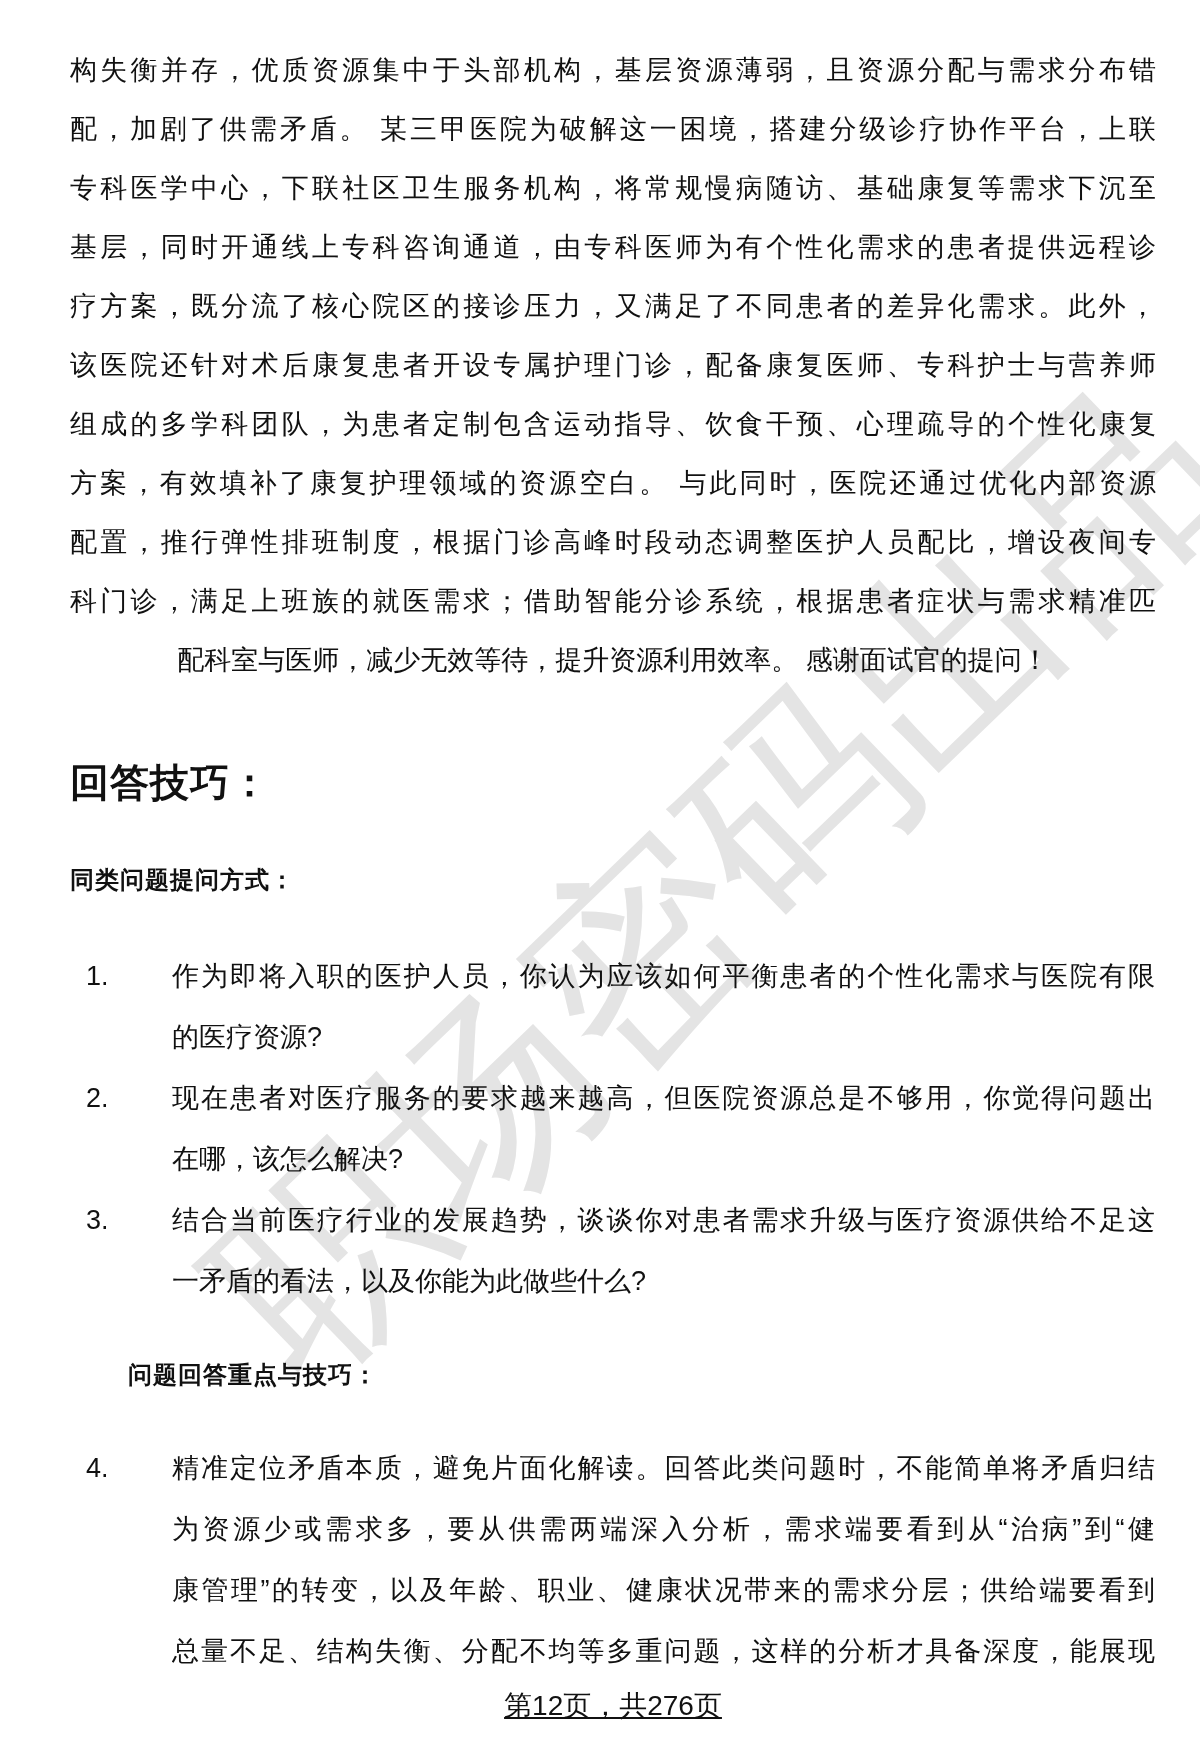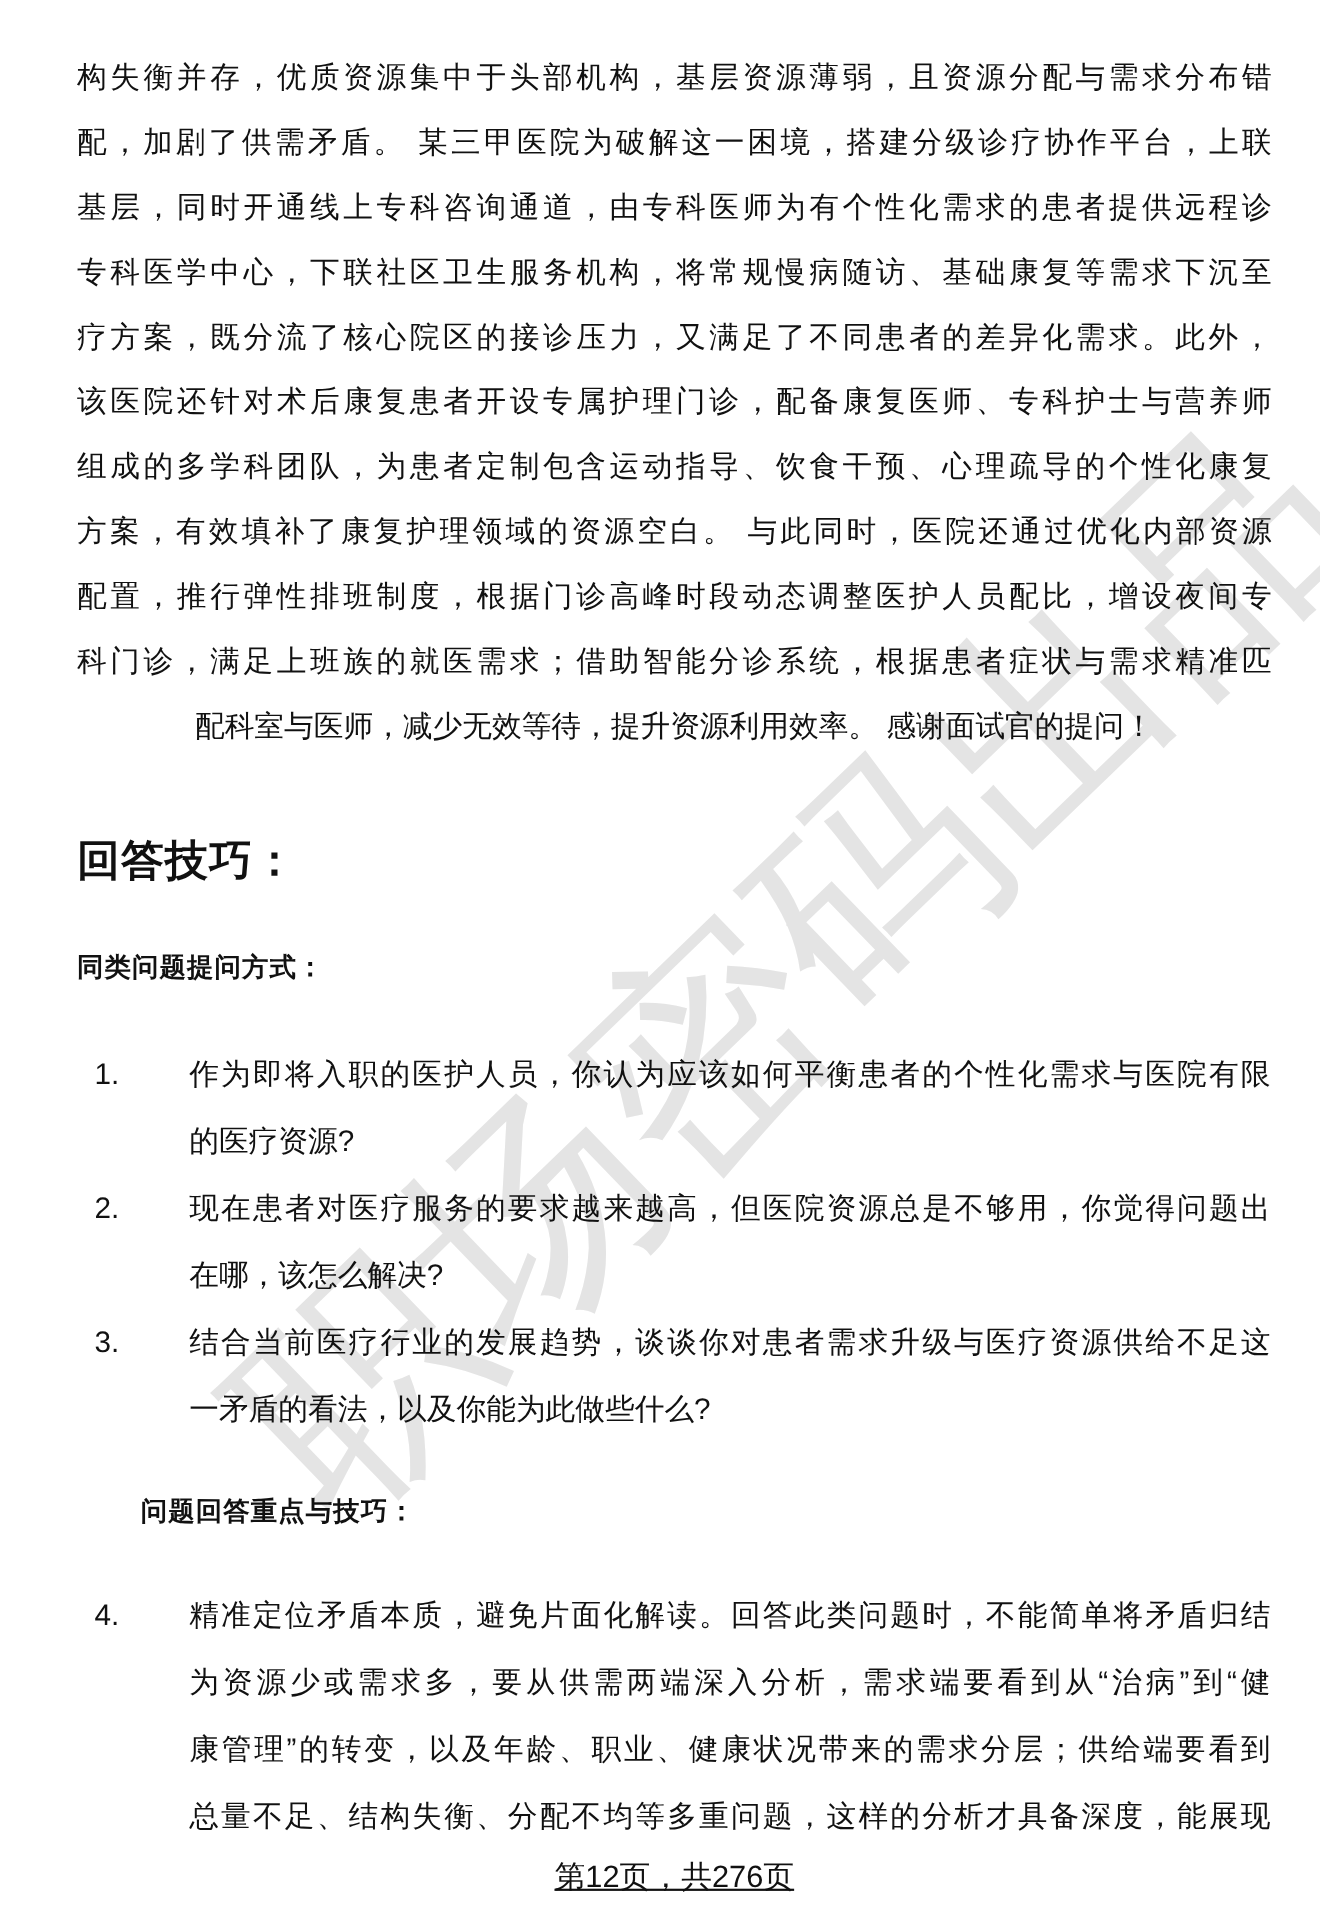--- a/index.html
+++ b/index.html
@@ -72,22 +72,22 @@
 </head>
 <body>
 
 <div class="watermark">职场密码出品</div>
 
 <div class="content">
 
   <div class="para">
     <div class="line j">构失衡并存，优质资源集中于头部机构，基层资源薄弱，且资源分配与需求分布错</div>
     <div class="line j">配，加剧了供需矛盾。 某三甲医院为破解这一困境，搭建分级诊疗协作平台，上联</div>
+    <div class="line j">专科医学中心，下联社区卫生服务机构，将常规慢病随访、基础康复等需求下沉至</div>
     <div class="line j">基层，同时开通线上专科咨询通道，由专科医师为有个性化需求的患者提供远程诊</div>
-    <div class="line j">专科医学中心，下联社区卫生服务机构，将常规慢病随访、基础康复等需求下沉至</div>
     <div class="line j">疗方案，既分流了核心院区的接诊压力，又满足了不同患者的差异化需求。此外，</div>
     <div class="line j">该医院还针对术后康复患者开设专属护理门诊，配备康复医师、专科护士与营养师</div>
     <div class="line j">组成的多学科团队，为患者定制包含运动指导、饮食干预、心理疏导的个性化康复</div>
     <div class="line j">方案，有效填补了康复护理领域的资源空白。 与此同时，医院还通过优化内部资源</div>
     <div class="line j">配置，推行弹性排班制度，根据门诊高峰时段动态调整医护人员配比，增设夜间专</div>
     <div class="line j">科门诊，满足上班族的就医需求；借助智能分诊系统，根据患者症状与需求精准匹</div>
     <div class="line">配科室与医师，减少无效等待，提升资源利用效率。 感谢面试官的提问！</div>
   </div>
 
   <div class="h-main">回答技巧：</div>

